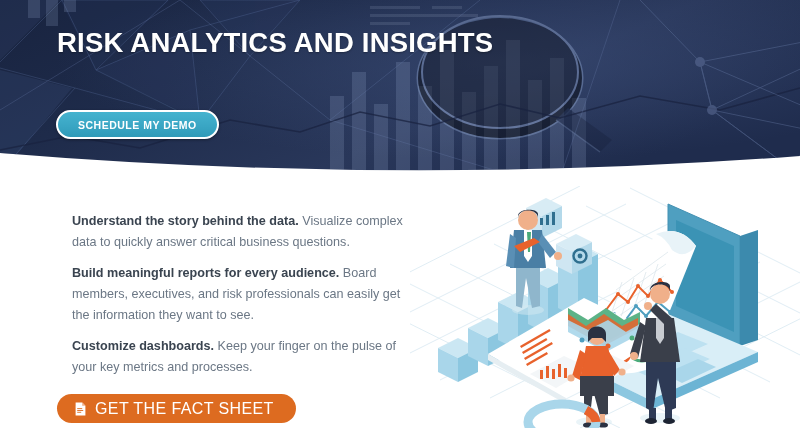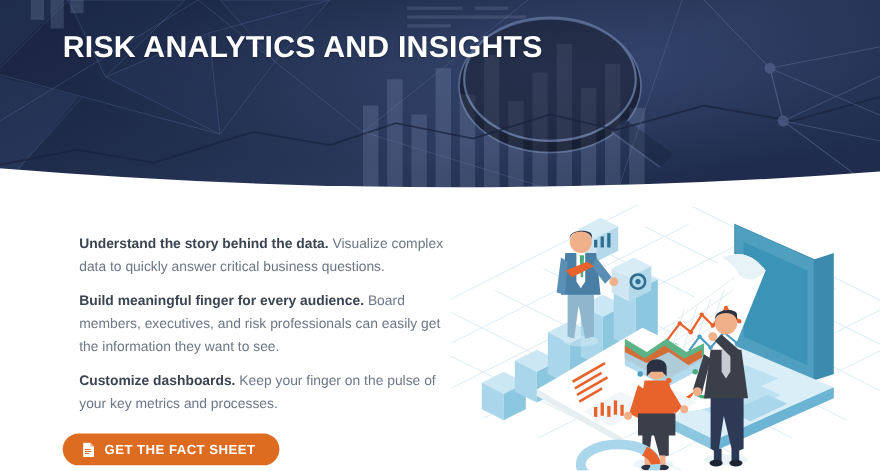--- a/index.html
+++ b/index.html
@@ -79,22 +79,22 @@
 
   .btn-fact {
     position: absolute; left: 57px; top: 209px;
     height: 29px;
     padding: 0 22px 0 18px;
     display: flex; align-items: center; gap: 9px;
     background: #dd6b20;
     border: none;
     border-radius: 15px;
     color: #ffffff;
-    font-size: 12px;
-    font-weight: bold;
+    font-size: 16px;
+    font-weight: normal;
     letter-spacing: 0.4px;
     cursor: pointer;
     white-space: nowrap;
   }
   .doc-icon { display: block; width: 11px; height: 14px; }
 
   
   .illustration {
     position: absolute;
     left: 410px; top: 186px;
@@ -201,31 +201,34 @@
           <path d="M180,0 L330,120 L520,178"></path>
           <path d="M330,120 L480,0"></path>
           <path d="M0,110 L180,0"></path>
           <path d="M620,0 L560,178"></path>
         </g>
       </g>
     </svg>
 
     <div class="hero-content">
       <div class="hero-title">RISK ANALYTICS AND INSIGHTS</div>
+      <div class="btn-demo">
+        <span>SCHEDULE MY DEMO</span>
+      </div>
     </div>
   </div>
 
   <div class="content">
 
     <p class="para p1">
       <b>Understand the story behind the data.</b><span> Visualize complex data to quickly answer critical business questions.</span>
     </p>
 
     <p class="para p2">
-      <b>Build meaningful finger for every audience.</b><span> Board members, executives, and risk professionals can easily get the information they want to see.</span>
+      <b>Build meaningful reports for every audience.</b><span> Board members, executives, and risk professionals can easily get the information they want to see.</span>
     </p>
 
     <p class="para p3">
       <b>Customize dashboards.</b><span> Keep your finger on the pulse of your key metrics and processes.</span>
     </p>
 
     <div class="btn-fact">
       <svg class="doc-icon" viewBox="0 0 11 14">
         <path d="M0.6,0.6 L7.2,0.6 L10.4,3.8 L10.4,13.4 L0.6,13.4 Z" fill="#ffffff"></path>
         <path d="M7.2,0.6 L7.2,3.8 L10.4,3.8 Z" fill="#f0b08a"></path>

